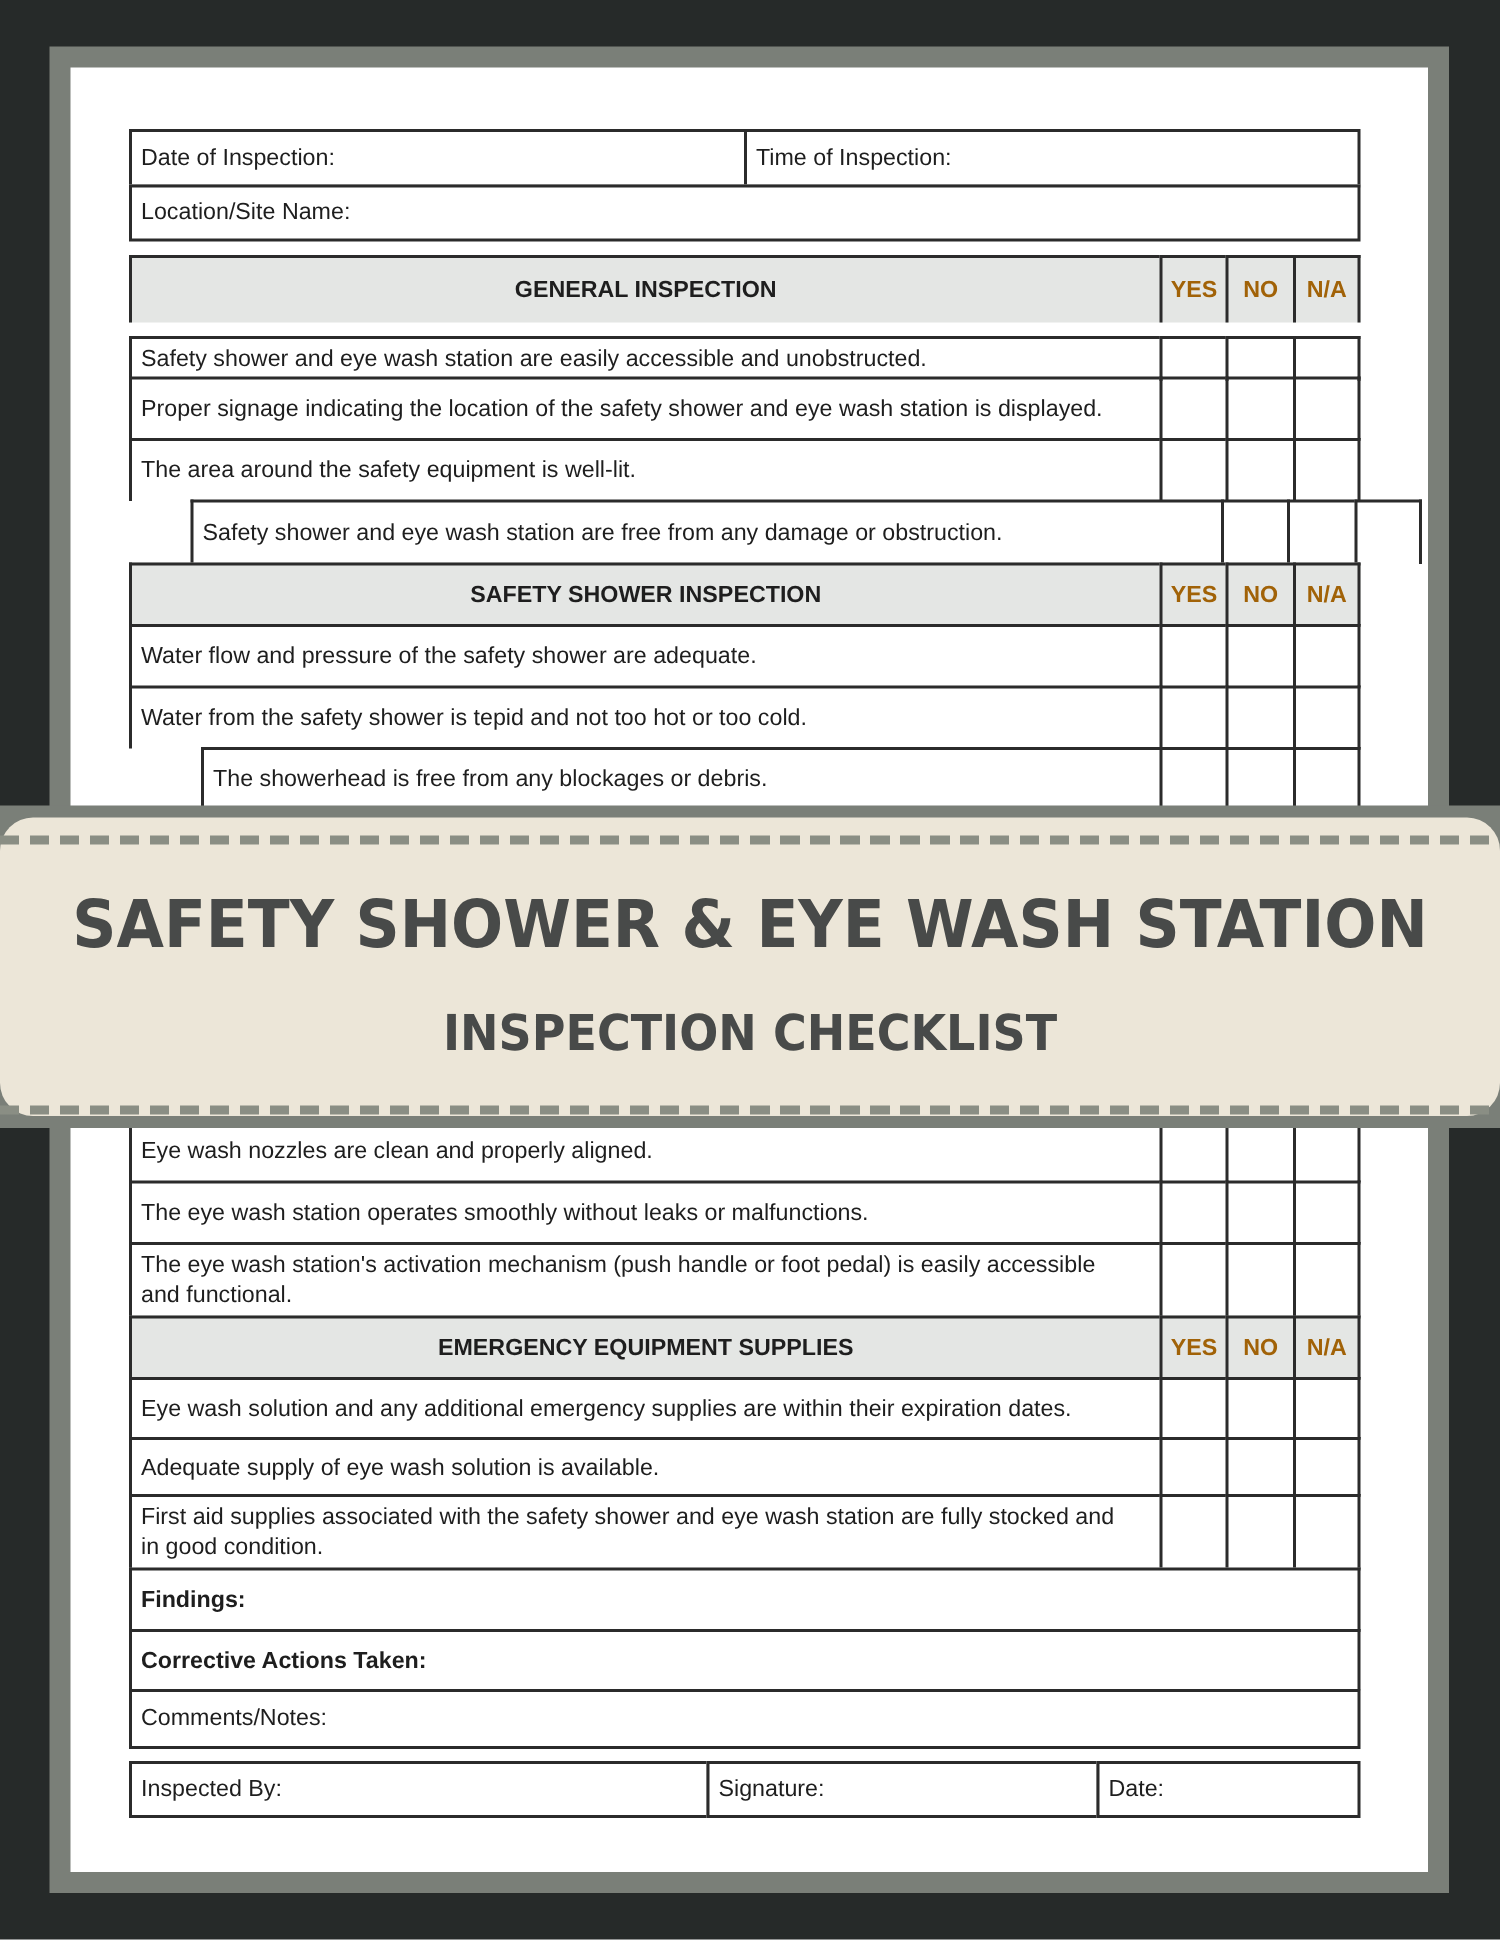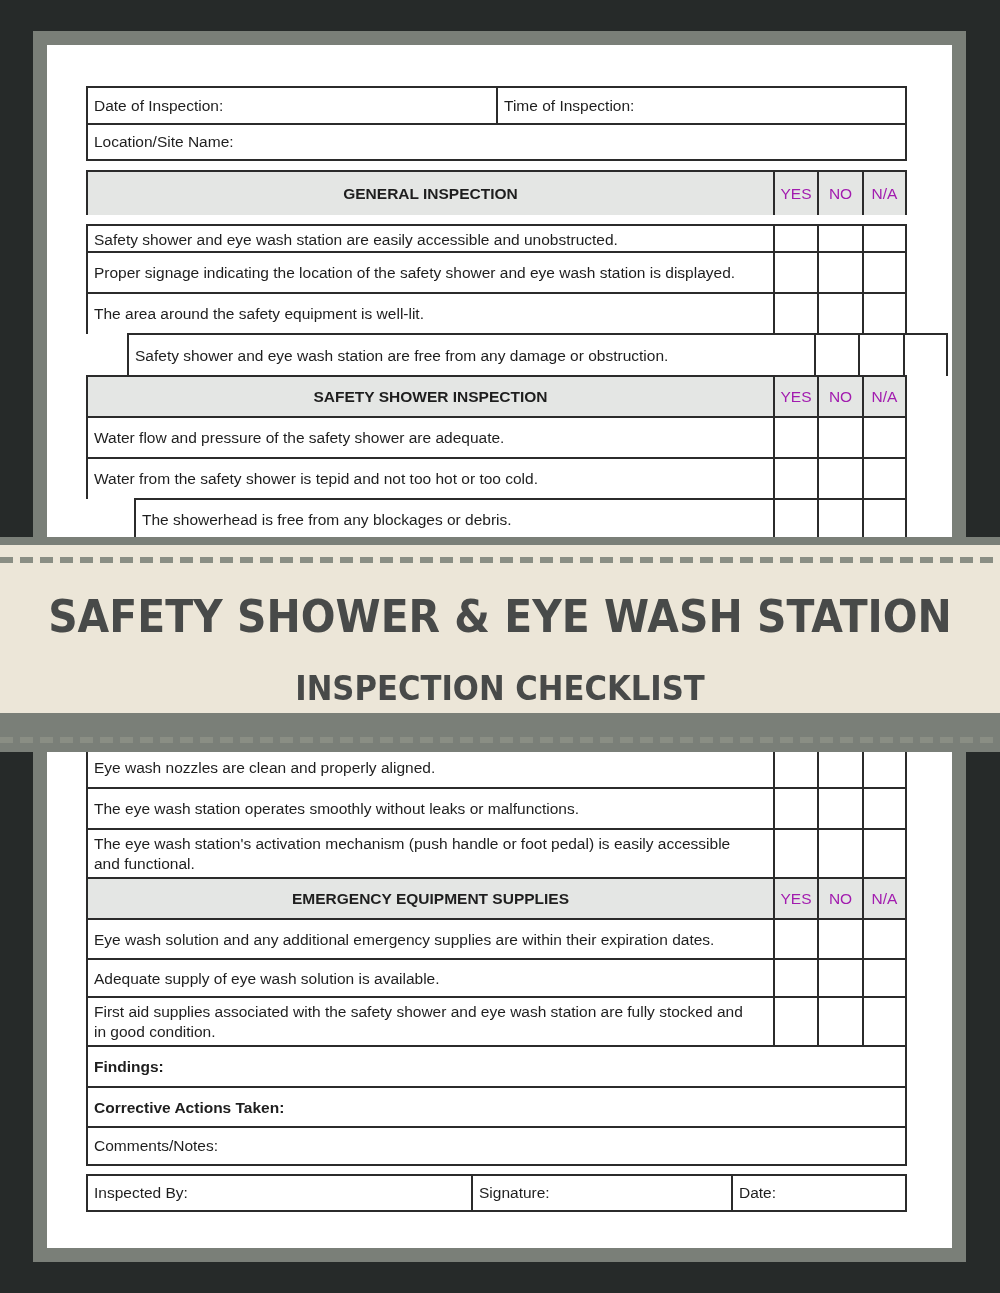--- a/index.html
+++ b/index.html
@@ -34,38 +34,39 @@
     padding: 0 6px; display: flex; align-items: center;
     font-size: 15.5px; color: #1e1e1e; line-height: 20px;
   }
   .row .c1 { left: 687px; width: 44px; }
   .row .c2 { left: 731px; width: 45px; }
   .row .c3 { left: 776px; width: 45px; border-right: 2px solid #2b2b2b; }
   .row.header .text, .row.header .cell { background: #e4e6e4; }
   .row.header .text { justify-content: center; font-weight: bold; font-size: 15.5px; }
   .row.header .cell {
     display: flex; align-items: center; justify-content: center;
-    font-weight: normal; font-size: 15.5px; color: #a21caf;
+    font-weight: bold; font-size: 15.5px; color: #a16207;
   }
   .wide {
     position: absolute; left: 86px; width: 821px; box-sizing: border-box;
     border-left: 2px solid #2b2b2b; border-right: 2px solid #2b2b2b; border-top: 2px solid #2b2b2b;
     padding: 0 6px; display: flex; align-items: center;
     font-size: 15.5px; color: #1e1e1e; background: #fff;
   }
   .wide.bold { font-weight: bold; }
   .wide.bottom { border-bottom: 2px solid #2b2b2b; }
 
   .banner {
     position: absolute; left: 0; top: 537px; width: 1000px; height: 215px;
     background: #7a7f78;
   }
   .banner-inner {
-    position: absolute; left: 0; top: 8px; width: 1000px; height: 168px;
+    position: absolute; left: 0; top: 8px; width: 1000px; height: 199px;
     background: #ece6d8;
+    border-radius: 22px;
   }
   .dash {
     position: absolute; left: 0; width: 1000px; height: 6px;
     background: repeating-linear-gradient(90deg, #8a8e84 0 13px, transparent 13px 20px);
   }
   .banner-title {
     position: absolute; left: 0; width: 1000px; top: 46px; text-align: center;
     font-family: "DejaVu Sans", "Liberation Sans", sans-serif;
     font-weight: bold; font-size: 44px; color: #484a49; letter-spacing: 0px;
     transform: scaleX(0.93); transform-origin: center;

